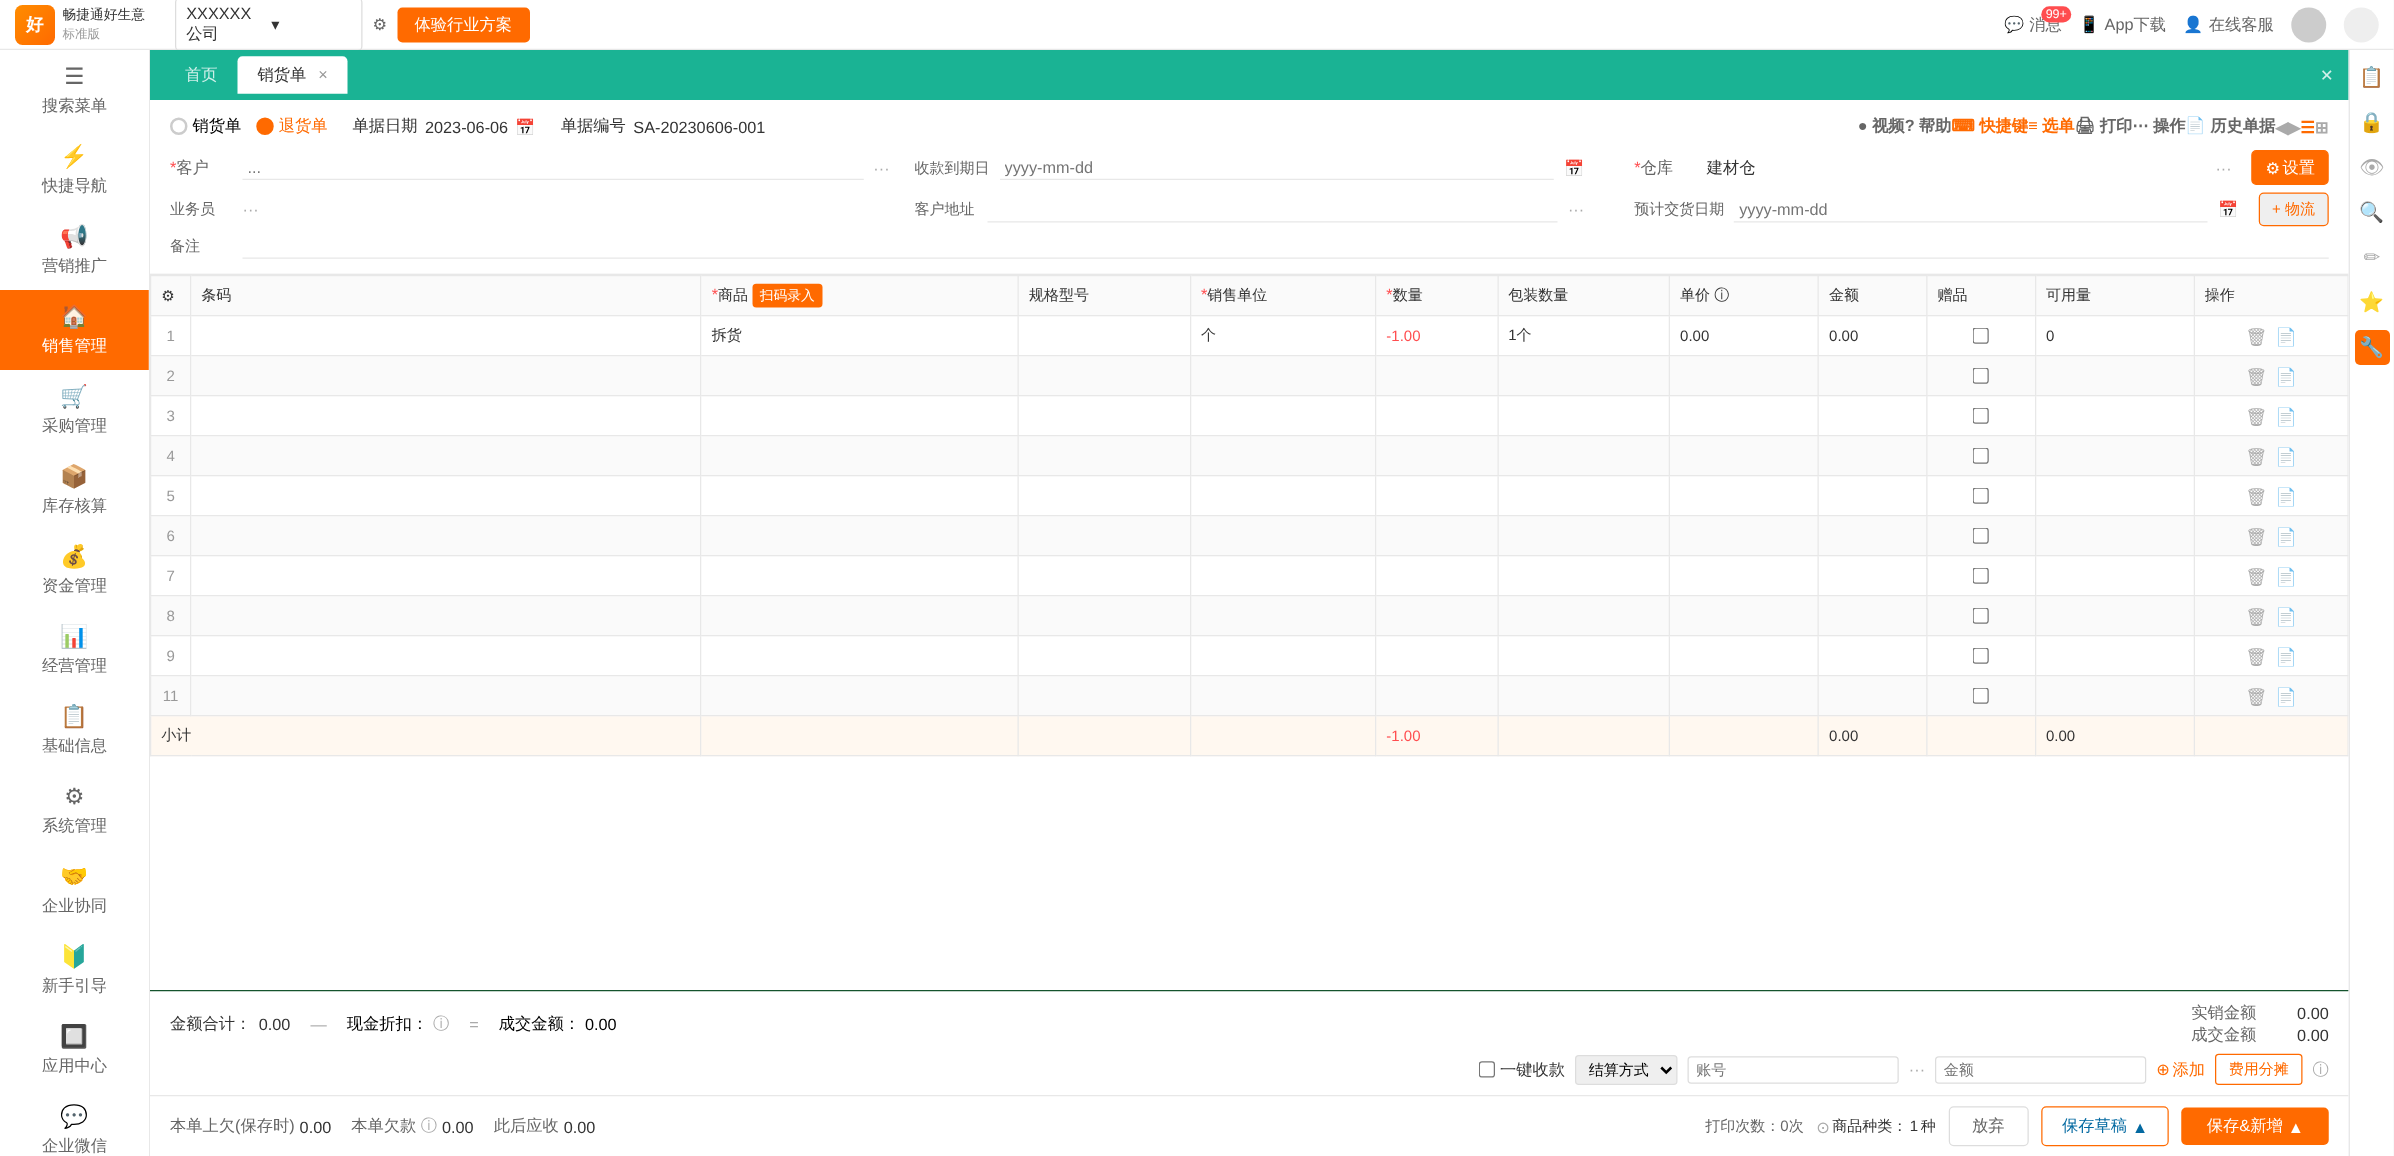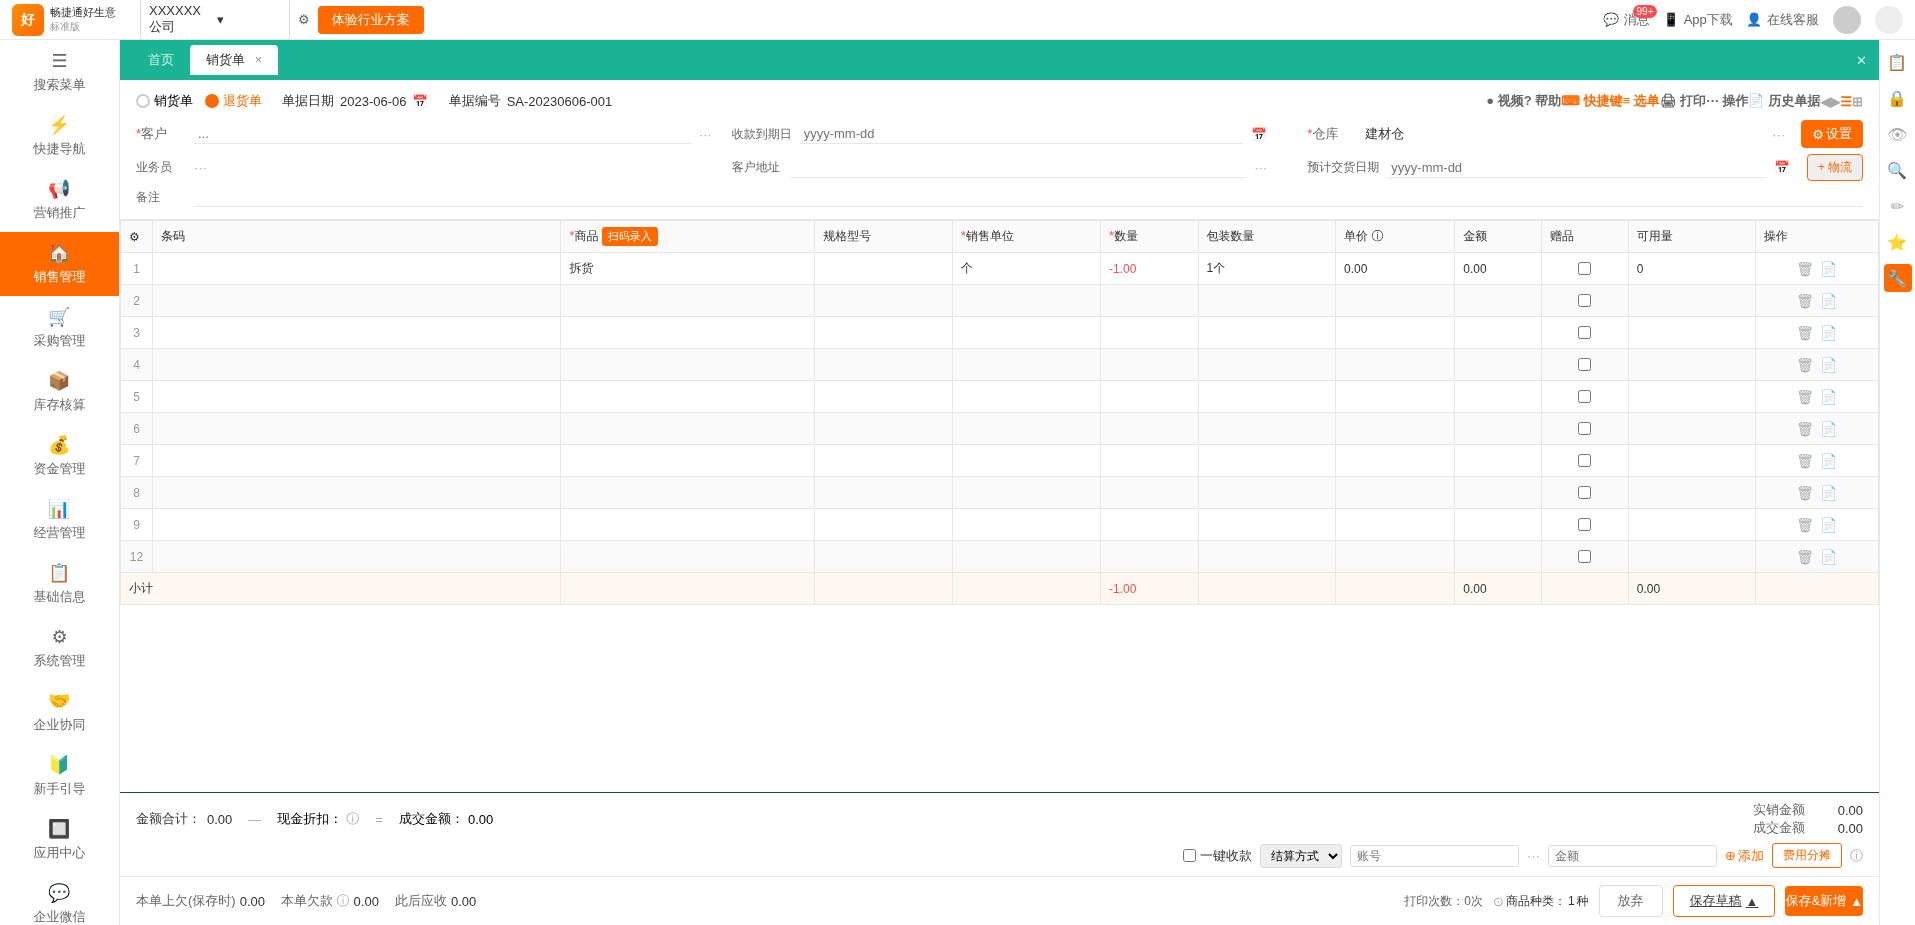--- a/index.html
+++ b/index.html
@@ -98,22 +98,22 @@
 
     
     .bottom-action-bar { background: #fff; padding: 8px 16px; border-top: 1px solid #e8e8e8; display: flex; align-items: center; gap: 16px; flex-shrink: 0; }
     .stat-item { display: flex; align-items: center; gap: 4px; font-size: 12px; color: #333; }
     .stat-label { color: #666; }
     .stat-value { color: #333; font-weight: 500; }
     .bottom-right { margin-left: auto; display: flex; align-items: center; gap: 10px; }
     .print-info { font-size: 12px; color: #666; }
     .product-type { font-size: 12px; color: #333; }
     .btn-abandon { border: 1px solid #ddd; background: #fff; border-radius: 4px; padding: 6px 18px; cursor: pointer; color: #666; text-align: right; }
-    .btn-save-draft { border: 1px solid #ff6a00; background: #fff; color: #404040; border-radius: 4px; padding: 6px 16px; cursor: pointer; display: flex; align-items: center; gap: 4px; text-decoration: underline; }
-    .btn-save-new { background: #ff6a00; color: #fff; border: none; border-radius: 4px; padding: 6px 0; cursor: pointer; display: flex; align-items: center; gap: 4px; }
+    .btn-save-draft { border: 1px solid #ff6a00; background: #fff; color: #0369a1; border-radius: 4px; padding: 6px 16px; cursor: pointer; display: flex; align-items: center; gap: 4px; }
+    .btn-save-new { background: #ff6a00; color: #fff; border: none; border-radius: 4px; padding: 6px 20px; cursor: pointer; display: flex; align-items: center; gap: 4px; }
 
     
     .right-panel { width: 36px; background: #fff; border-left: 1px solid #e8e8e8; display: flex; flex-direction: column; align-items: center; padding: 8px 0; gap: 8px; flex-shrink: 0; }
     .right-panel-icon { width: 28px; height: 28px; display: flex; align-items: center; justify-content: center; color: #aaa; cursor: pointer; font-size: 16px; border-radius: 4px; }
     .right-panel-icon.highlight { background: #ff6a00; color: #fff; }
   </style>
 </head>
 <body>
 
 <div class="topbar">
@@ -533,21 +533,21 @@
               </td>
       <td></td>
       <td>
         <div class="action-icons">
           <span class="action-icon">🗑</span>
           <span class="action-icon">📄</span>
         </div>
       </td>
     </tr>
             <tr>
-      <td class="row-num">12</td>
+      <td class="row-num">11</td>
       <td><input type="text" style="border: none; outline: none; width: 100%; background: transparent;" value=""></td>
       <td></td>
       <td></td>
       <td></td>
       <td class=""></td>
       <td></td>
       <td></td>
       <td></td>
       <td>
                 <div class="checkbox-cell">

